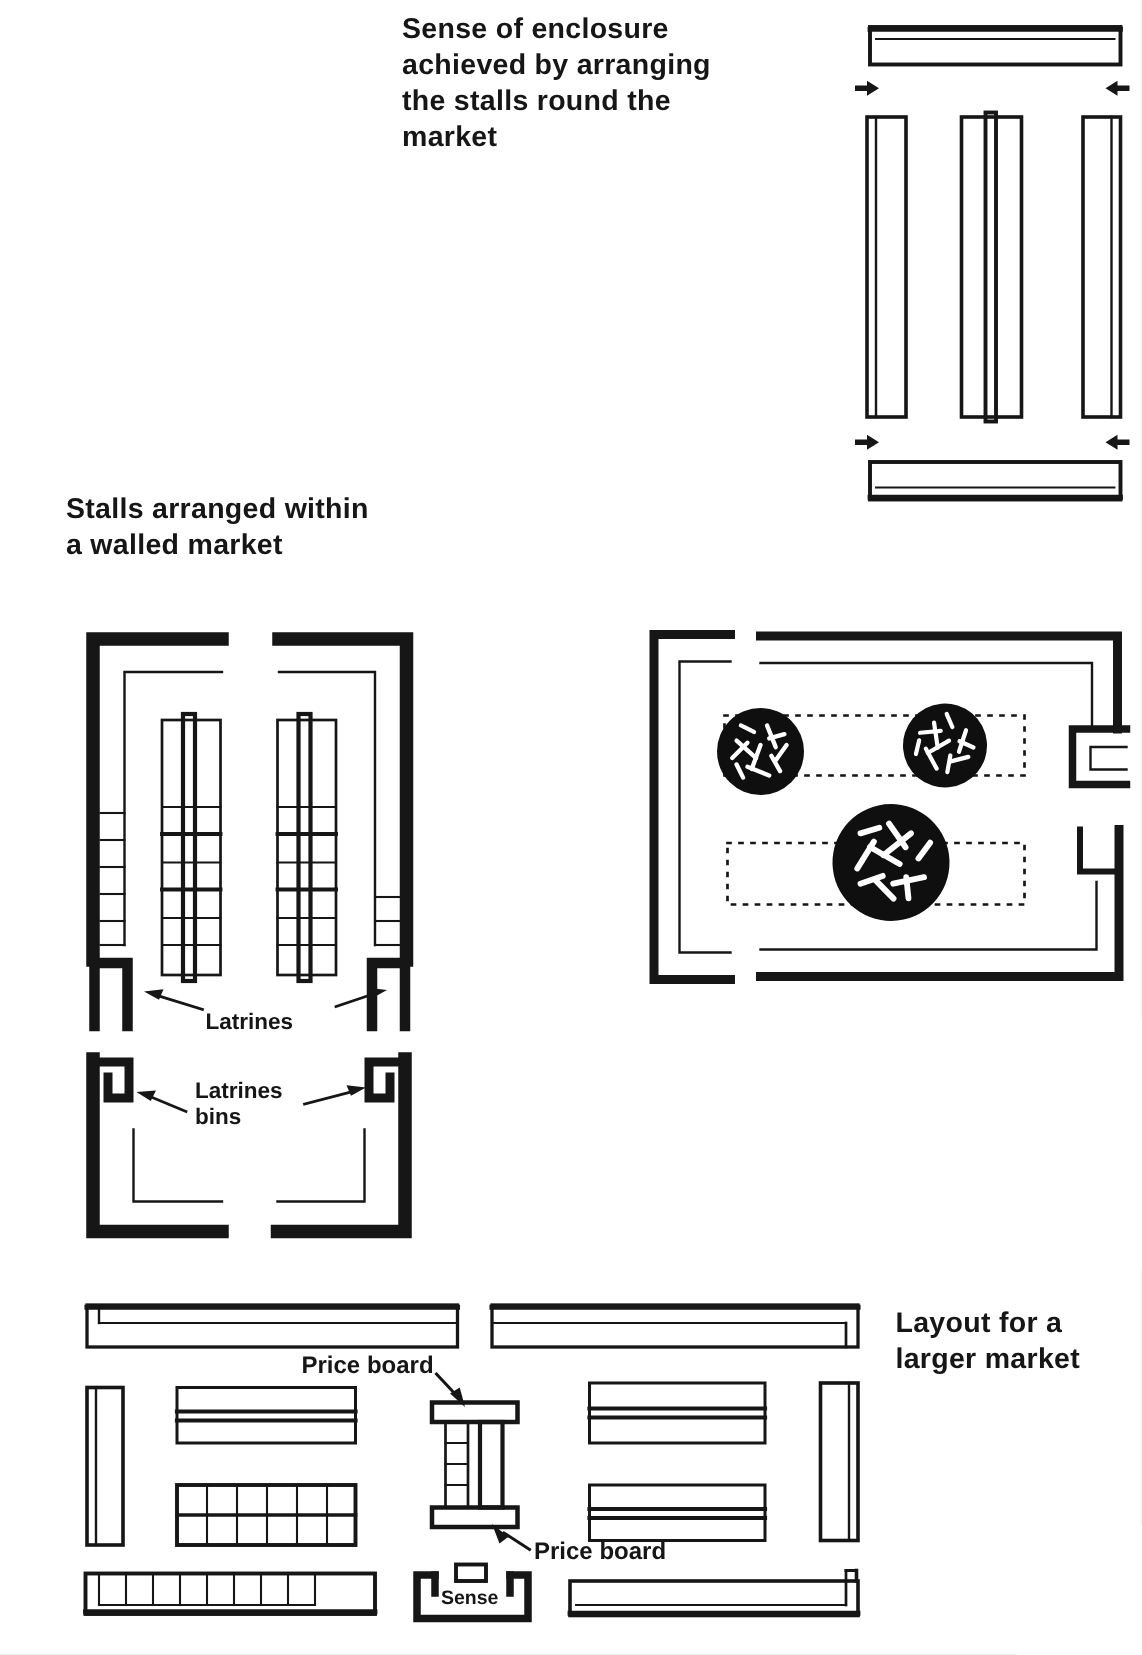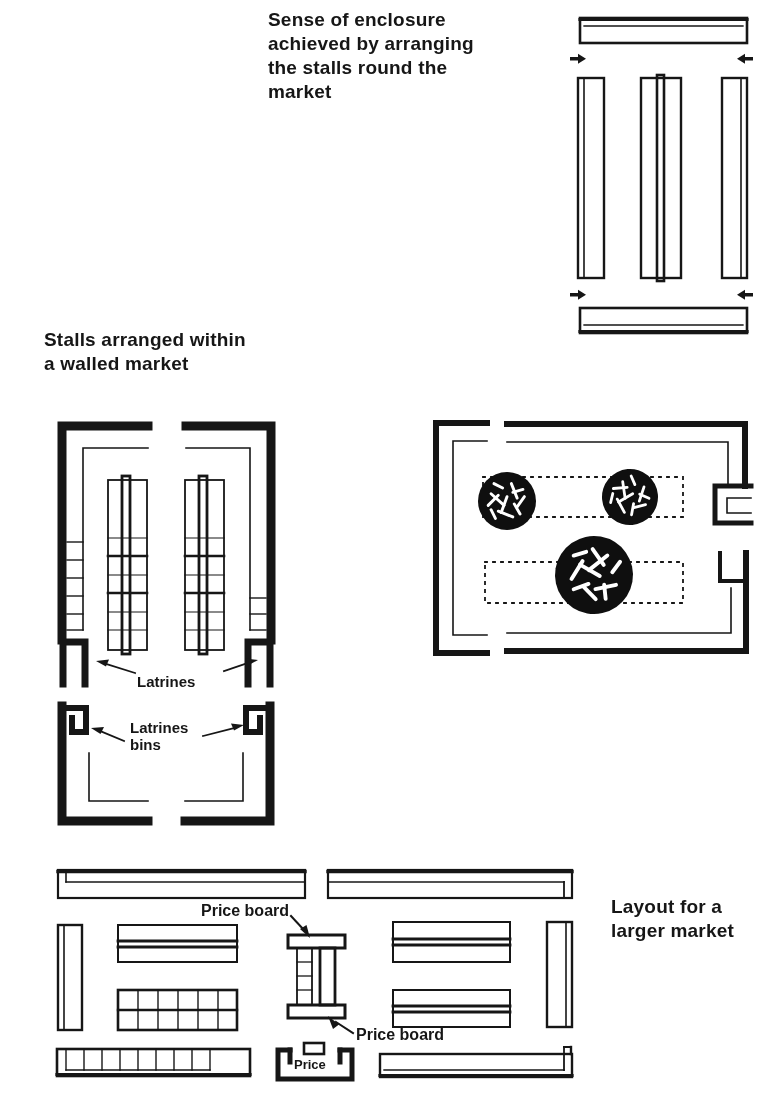--- a/index.html
+++ b/index.html
@@ -26,33 +26,33 @@
 
   <div class="caption" style="left:268px;top:8px;width:235px;">Sense of enclosure
 achieved by arranging
 the stalls round the
 market</div>
 
   <div class="caption" style="left:44px;top:328px;width:250px;">Stalls arranged within
 a walled market</div>
 
 
-  <div class="caption" style="left:611px;top:871px;width:150px;margin-top:24px;">Layout for a
+  <div class="caption" style="left:597px;top:871px;width:150px;">Layout for a
 larger market</div>
 
   <div class="dlabel" style="left:137px;top:661px;margin-top:12px;">Latrines</div>
 
   <div class="dlabel" style="left:130px;top:719px;">Latrines
 bins</div>
 
   <div class="dlabel" style="left:201px;top:902px;font-size:16px;">Price board</div>
 
   <div class="dlabel" style="left:356px;top:1026px;font-size:16px;">Price board</div>
 
-  <div class="dlabel" style="left:294px;top:1056px;font-size:13px;">Price</div>
+  <div class="dlabel" style="left:294px;top:1056px;font-size:13px;">Sense</div>
 
   <svg class="svgbox" style="left:560px;top:10px;" width="201" height="330" viewBox="0 0 201 330">
     <g>
       <rect class="ink" x="20" y="8" width="167" height="25" stroke-width="2.6"></rect>
       <line class="ink" x1="20" y1="9.5" x2="187" y2="9.5" stroke-width="3.2"></line>
       <line class="ink" x1="24" y1="16" x2="183" y2="16" stroke-width="1.3"></line>
     </g>
     <g>
       <path class="fillink" d="M10 47 h8 v-3.2 l8 5 -8 5 v-3.2 h-8 z"></path>
     </g>

